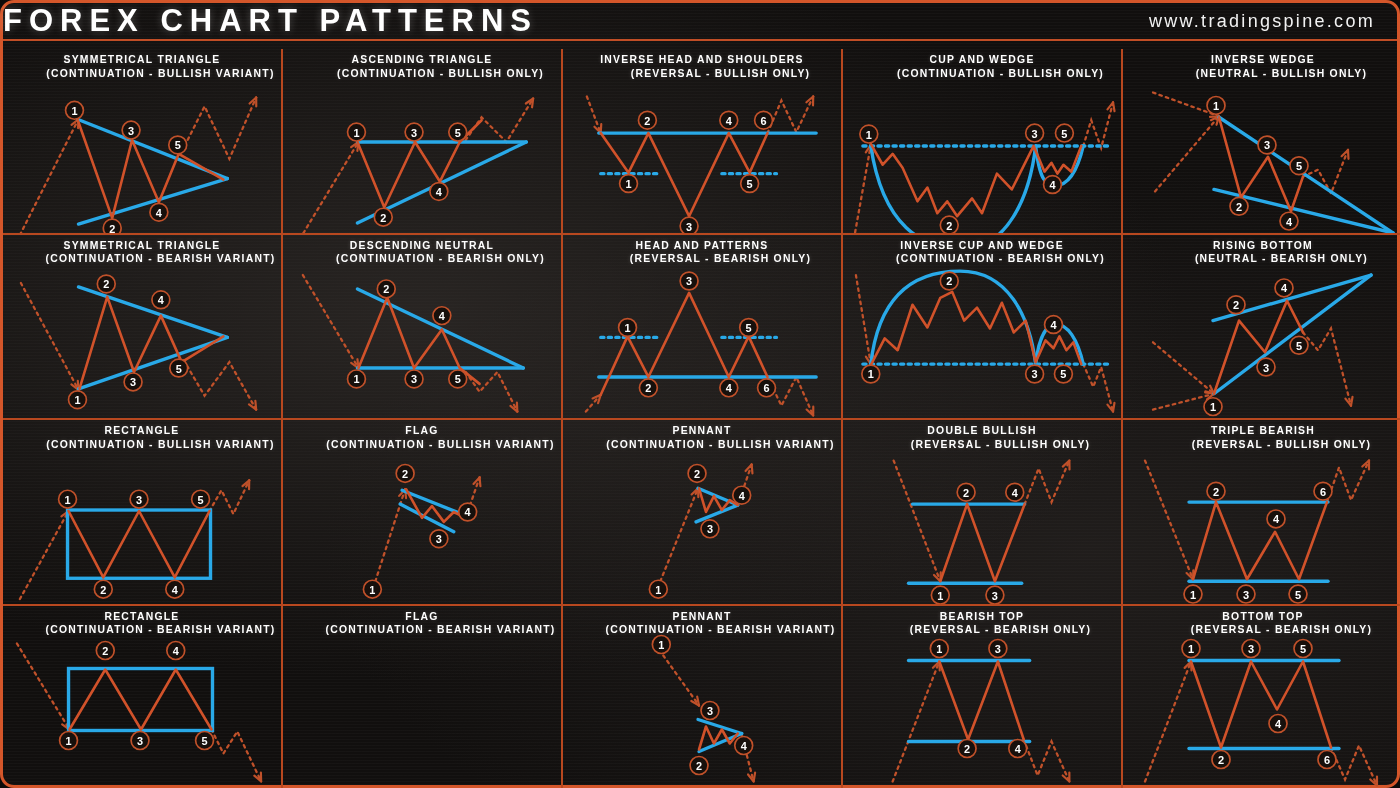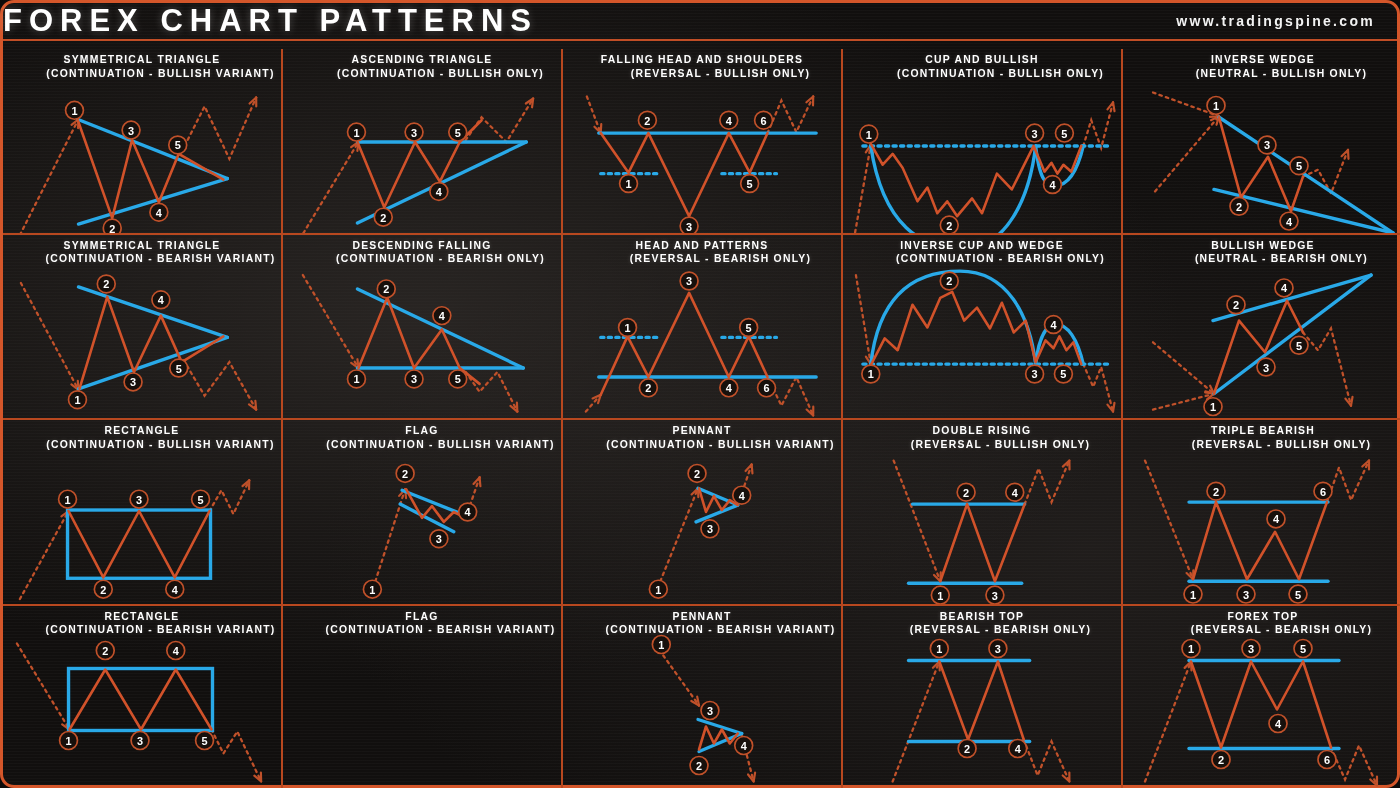--- a/index.html
+++ b/index.html
@@ -24,21 +24,21 @@
     display:flex;align-items:center;justify-content:flex-start;
     border-bottom:2px solid #c14e26;
     box-sizing:border-box;
   }
   #title{
     color:#ffffff;font-size:31px;font-weight:700;letter-spacing:7px;
     text-shadow:0 0 8px rgba(255,255,255,.25);
   }
   #site{
     position:absolute;right:22px;top:50%;transform:translateY(-50%);
-    color:#f2f2f2;font-size:14px;font-weight:700;letter-spacing:2.3px;
+    color:#f2f2f2;font-size:18px;font-weight:400;letter-spacing:2.3px;
   }
   #grid{
     position:absolute;left:0;top:46px;width:1400px;height:742px;
     display:grid;
     grid-template-columns:repeat(5,1fr);
     grid-template-rows:repeat(4,1fr);
   }
   .cell{
     position:relative;
     border-right:2px solid #b8481f;
@@ -142,21 +142,21 @@
               <text x="437" y="190.5" class="lbl-t">4</text>
             </g>
             <g>
               <circle cx="381" cy="216" r="9" class="lbl-c"></circle>
               <text x="381" y="216.5" class="lbl-t">2</text>
             </g>
           </svg>
         </div>
       </div>
       <div class="cell">
-        <div class="cap"><span>FALLING HEAD AND SHOULDERS</span><span class="sub">(REVERSAL - BULLISH ONLY)</span></div>
+        <div class="cap"><span>INVERSE HEAD AND SHOULDERS</span><span class="sub">(REVERSAL - BULLISH ONLY)</span></div>
         <div class="svgwrap">
           <svg viewBox="560 46 280 185.5" preserveAspectRatio="none">
             <polyline points="584,94 598,131" class="dash"></polyline>
             <line x1="598" y1="131" x2="591.6594306253437" y2="124.61273297840374" stroke="#c0512a" stroke-width="2.2" stroke-linecap="round"></line>
             <line x1="598" y1="131" x2="598.5241400907975" y2="122.01527534282664" stroke="#c0512a" stroke-width="2.2" stroke-linecap="round"></line>
             <polyline points="766,131 780,98 795,130 812,94" class="dash"></polyline>
             <line x1="812" y1="94" x2="811.8093989266772" y2="102.99798150869672" stroke="#c0512a" stroke-width="2.2" stroke-linecap="round"></line>
             <line x1="812" y1="94" x2="805.1724958449156" y2="99.86388838675371" stroke="#c0512a" stroke-width="2.2" stroke-linecap="round"></line>
             <line x1="596" y1="131" x2="815" y2="131" class="guide"></line>
             <line x1="598" y1="172" x2="655" y2="172" class="guide-dot"></line>
@@ -183,21 +183,21 @@
               <text x="748" y="182.5" class="lbl-t">5</text>
             </g>
             <g>
               <circle cx="687" cy="225" r="9" class="lbl-c"></circle>
               <text x="687" y="225.5" class="lbl-t">3</text>
             </g>
           </svg>
         </div>
       </div>
       <div class="cell">
-        <div class="cap"><span>CUP AND BULLISH</span><span class="sub">(CONTINUATION - BULLISH ONLY)</span></div>
+        <div class="cap"><span>CUP AND WEDGE</span><span class="sub">(CONTINUATION - BULLISH ONLY)</span></div>
         <div class="svgwrap">
           <svg viewBox="840 46 280 185.5" preserveAspectRatio="none">
             <polyline points="851,238 868,143" class="dash"></polyline>
             <line x1="868" y1="143" x2="870.1649010413324" y2="151.73574286945524" stroke="#c0512a" stroke-width="2.2" stroke-linecap="round"></line>
             <line x1="868" y1="143" x2="862.9399801411402" y2="150.44286228731556" stroke="#c0512a" stroke-width="2.2" stroke-linecap="round"></line>
             <polyline points="1082,144 1090,118 1100,146 1112,100" class="dash"></polyline>
             <line x1="1112" y1="100" x2="1113.4766517332291" y2="108.87803467321184" stroke="#c0512a" stroke-width="2.2" stroke-linecap="round"></line>
             <line x1="1112" y1="100" x2="1106.3746427003746" y2="107.02533666464112" stroke="#c0512a" stroke-width="2.2" stroke-linecap="round"></line>
             <path d="M 868,144 C 880,225 920,248 960,248 C 1005,248 1028,196 1034,144" class="guide"></path>
             <path d="M 1034,144 C 1038,178 1044,184 1054,184 C 1066,184 1076,170 1082,144" class="guide"></path>
@@ -295,21 +295,21 @@
               <text x="131" y="380.5" class="lbl-t">3</text>
             </g>
             <g>
               <circle cx="75" cy="398" r="9" class="lbl-c"></circle>
               <text x="75" y="398.5" class="lbl-t">1</text>
             </g>
           </svg>
         </div>
       </div>
       <div class="cell">
-        <div class="cap"><span>DESCENDING FALLING</span><span class="sub">(CONTINUATION - BEARISH ONLY)</span></div>
+        <div class="cap"><span>DESCENDING NEUTRAL</span><span class="sub">(CONTINUATION - BEARISH ONLY)</span></div>
         <div class="svgwrap">
           <svg viewBox="280 231.5 280 185.5" preserveAspectRatio="none">
             <polyline points="300,272 356,366" class="dash"></polyline>
             <line x1="356" y1="366" x2="348.64131848232313" y2="360.8183201255384" stroke="#c0512a" stroke-width="2.2" stroke-linecap="round"></line>
             <line x1="356" y1="366" x2="354.94685590815453" y2="357.061829744192" stroke="#c0512a" stroke-width="2.2" stroke-linecap="round"></line>
             <polyline points="464,370 478,390 496,370 516,410" class="dash"></polyline>
             <line x1="516" y1="410" x2="509.04247957824685" y2="404.2909799806895" stroke="#c0512a" stroke-width="2.2" stroke-linecap="round"></line>
             <line x1="516" y1="410" x2="515.6072962376035" y2="401.0085716510112" stroke="#c0512a" stroke-width="2.2" stroke-linecap="round"></line>
             <line x1="355" y1="366" x2="522" y2="366" class="guide"></line>
             <line x1="355" y1="286" x2="522" y2="366" class="guide"></line>
@@ -409,21 +409,21 @@
               <text x="1033" y="372.5" class="lbl-t">3</text>
             </g>
             <g>
               <circle cx="1062" cy="372" r="9" class="lbl-c"></circle>
               <text x="1062" y="372.5" class="lbl-t">5</text>
             </g>
           </svg>
         </div>
       </div>
       <div class="cell">
-        <div class="cap"><span>BULLISH WEDGE</span><span class="sub">(NEUTRAL - BEARISH ONLY)</span></div>
+        <div class="cap"><span>RISING BOTTOM</span><span class="sub">(NEUTRAL - BEARISH ONLY)</span></div>
         <div class="svgwrap">
           <svg viewBox="1120 231.5 280 185.5" preserveAspectRatio="none">
             <polyline points="1150,340 1211,392" class="dash"></polyline>
             <line x1="1211" y1="392" x2="1202.3653765584686" y2="389.461638713076" stroke="#c0512a" stroke-width="2.2" stroke-linecap="round"></line>
             <line x1="1211" y1="392" x2="1207.126883105948" y2="383.876025263148" stroke="#c0512a" stroke-width="2.2" stroke-linecap="round"></line>
             <polyline points="1150,408 1211,392" class="dash"></polyline>
             <line x1="1211" y1="392" x2="1203.9821750618014" y2="397.63472564876025" stroke="#c0512a" stroke-width="2.2" stroke-linecap="round"></line>
             <line x1="1211" y1="392" x2="1202.1200030482175" y2="390.53519484697244" stroke="#c0512a" stroke-width="2.2" stroke-linecap="round"></line>
             <polyline points="1300,330 1315,348 1328,326 1348,404" class="dash"></polyline>
             <line x1="1348" y1="404" x2="1342.4040555796944" y2="396.95121244150107" stroke="#c0512a" stroke-width="2.2" stroke-linecap="round"></line>
@@ -547,21 +547,21 @@
               <text x="708" y="527.5" class="lbl-t">3</text>
             </g>
             <g>
               <circle cx="656" cy="588" r="9" class="lbl-c"></circle>
               <text x="656" y="588.5" class="lbl-t">1</text>
             </g>
           </svg>
         </div>
       </div>
       <div class="cell">
-        <div class="cap"><span>DOUBLE RISING</span><span class="sub">(REVERSAL - BULLISH ONLY)</span></div>
+        <div class="cap"><span>DOUBLE BULLISH</span><span class="sub">(REVERSAL - BULLISH ONLY)</span></div>
         <div class="svgwrap">
           <svg viewBox="840 417 280 185.5" preserveAspectRatio="none">
             <polyline points="891,458 938,580" class="dash"></polyline>
             <line x1="938" y1="580" x2="931.6212611218627" y2="573.6508512126002" stroke="#c0512a" stroke-width="2.2" stroke-linecap="round"></line>
             <line x1="938" y1="580" x2="938.4702788853033" y2="571.0122951889797" stroke="#c0512a" stroke-width="2.2" stroke-linecap="round"></line>
             <polyline points="1023,502 1037,466 1050,500 1068,458" class="dash"></polyline>
             <line x1="1068" y1="458" x2="1068.1359687506344" y2="466.99897285799057" stroke="#c0512a" stroke-width="2.2" stroke-linecap="round"></line>
             <line x1="1068" y1="458" x2="1061.3897308610174" y2="464.1077280481547" stroke="#c0512a" stroke-width="2.2" stroke-linecap="round"></line>
             <line x1="910" y1="502" x2="1023" y2="502" class="guide"></line>
             <line x1="906" y1="582" x2="1020" y2="582" class="guide"></line>
@@ -750,21 +750,21 @@
               <text x="965" y="745.5" class="lbl-t">2</text>
             </g>
             <g>
               <circle cx="1016" cy="745" r="9" class="lbl-c"></circle>
               <text x="1016" y="745.5" class="lbl-t">4</text>
             </g>
           </svg>
         </div>
       </div>
       <div class="cell">
-        <div class="cap"><span>FOREX TOP</span><span class="sub">(REVERSAL - BEARISH ONLY)</span></div>
+        <div class="cap"><span>BOTTOM TOP</span><span class="sub">(REVERSAL - BEARISH ONLY)</span></div>
         <div class="svgwrap">
           <svg viewBox="1120 602.5 280 185.5" preserveAspectRatio="none">
             <polyline points="1142,778 1188,658" class="dash"></polyline>
             <line x1="1188" y1="658" x2="1188.4852559364535" y2="666.9869086273388" stroke="#c0512a" stroke-width="2.2" stroke-linecap="round"></line>
             <line x1="1188" y1="658" x2="1181.6318506194468" y2="664.3597699224863" stroke="#c0512a" stroke-width="2.2" stroke-linecap="round"></line>
             <polyline points="1328,744 1342,776 1356,742 1374,782" class="dash"></polyline>
             <line x1="1374" y1="782" x2="1367.2810952297816" y2="776.01198541345" stroke="#c0512a" stroke-width="2.2" stroke-linecap="round"></line>
             <line x1="1374" y1="782" x2="1373.974314699671" y2="773.0000366519998" stroke="#c0512a" stroke-width="2.2" stroke-linecap="round"></line>
             <line x1="1186" y1="657" x2="1336" y2="657" class="guide"></line>
             <line x1="1186" y1="745" x2="1336" y2="745" class="guide"></line>

